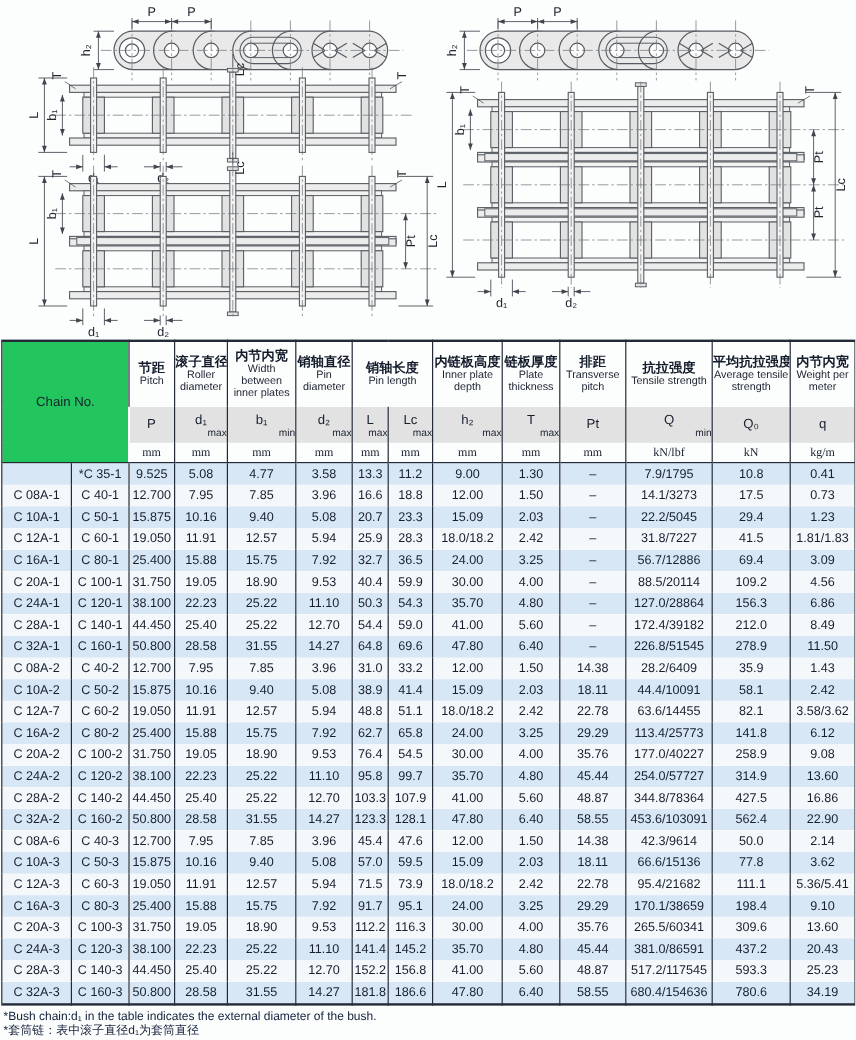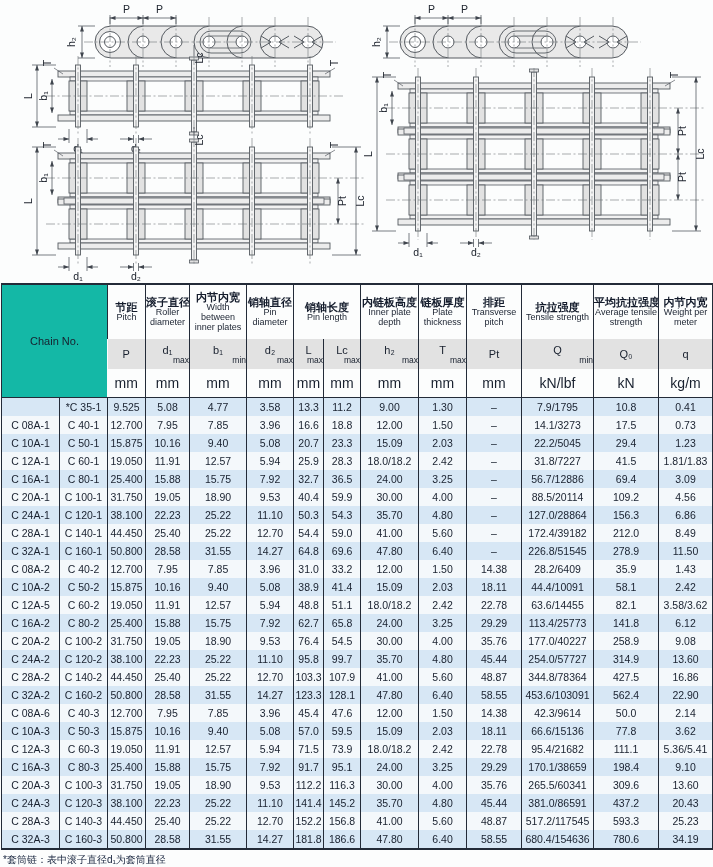--- a/index.html
+++ b/index.html
@@ -10,22 +10,22 @@
         border:1px solid #232b38;border-top:2px solid #232b38;border-bottom:2px solid #232b38;}
   .spec th,.spec td{border-left:1px solid #232b38;padding:0;text-align:center;vertical-align:middle;
         overflow:hidden;white-space:nowrap;font-weight:normal;color:#18202e;}
   .spec th:first-child,.spec td:first-child{border-left:none;}
   .name-row th{height:54px;vertical-align:middle;}
   .cn{font-size:11px;font-weight:bold;color:#141c2c;line-height:1.15;}
   .en{font-size:9px;line-height:1.1;white-space:normal;color:#1a2230;}
   .sym-row th{background:#e2e2e2;height:30px;}
   .sym{font-size:11px;line-height:1.1;}
   .sub{font-size:8.5px;line-height:1;text-align:right;}
-  .unit-row th{height:28px;font-size:14px;border-bottom:1.5px solid #232b38;}
-  .chain-th{font-size:11px;background:#14b8a6;border-bottom:1.5px solid #232b38;}
+  .unit-row th{height:16px;font-size:10px;border-bottom:1.5px solid #232b38;font-family:Liberation Serif, serif;}
+  .chain-th{font-size:11px;background:#22c55e;border-bottom:1.5px solid #232b38;}
   tbody td{font-size:10.5px;height:18px;line-height:18px;}
   tbody tr:nth-child(odd) td{background:#d7e7f5;}
   tbody tr:nth-child(even) td{background:#f4f8fb;}
   .footnotes{margin:4px 0 0 3px;font-size:10px;line-height:1.22;color:#13203a;}
 </style>
 </head>
 <body>
 
 <div class="page">
 
@@ -652,21 +652,21 @@
           <td>38.9</td>
           <td>41.4</td>
           <td>15.09</td>
           <td>2.03</td>
           <td>18.11</td>
           <td>44.4/10091</td>
           <td>58.1</td>
           <td>2.42</td>
         </tr>
         <tr>
-          <td>C 12A-5</td>
+          <td>C 12A-7</td>
           <td>C 60-2</td>
           <td>19.050</td>
           <td>11.91</td>
           <td>12.57</td>
           <td>5.94</td>
           <td>48.8</td>
           <td>51.1</td>
           <td>18.0/18.2</td>
           <td>2.42</td>
           <td>22.78</td>
@@ -879,16 +879,16 @@
           <td>6.40</td>
           <td>58.55</td>
           <td>680.4/154636</td>
           <td>780.6</td>
           <td>34.19</td>
         </tr>
       </tbody>
   </table>
 
   <div class="footnotes">
+    <div>*Bush chain:d₁ in the table indicates the external diameter of the bush.</div>
     <div>*套筒链：表中滚子直径d₁为套筒直径</div>
-    <div>*Bush chain:d₁ in the table indicates the external diameter of the bush.</div>
   </div>
 </div>
 
 </body></html>

